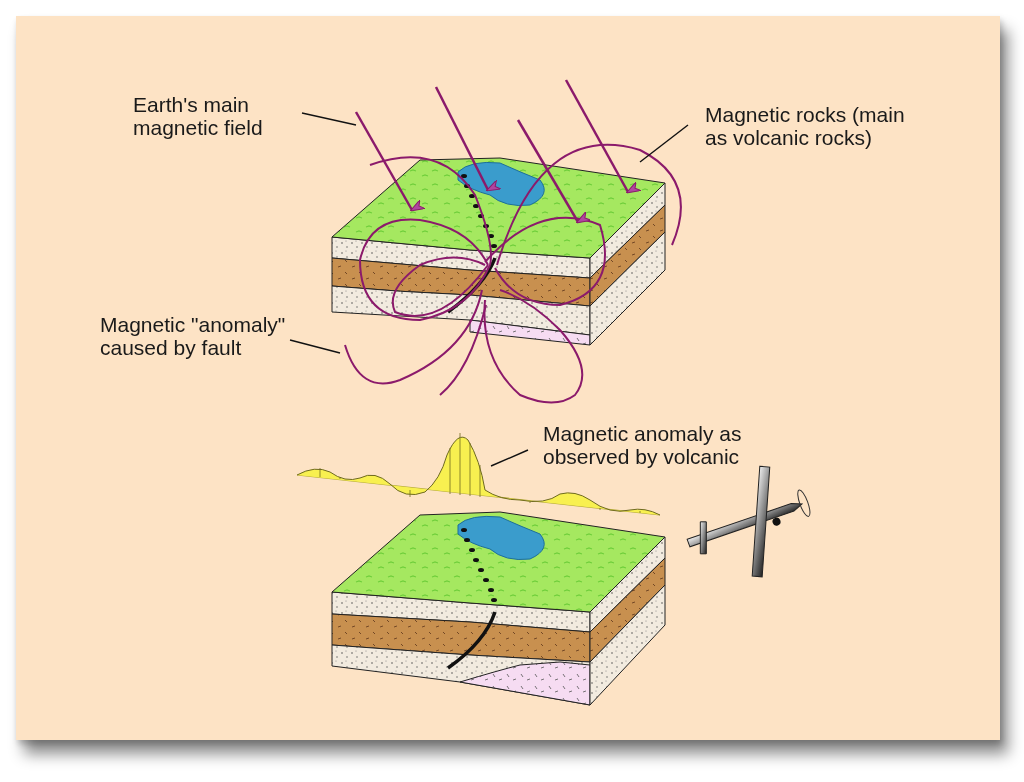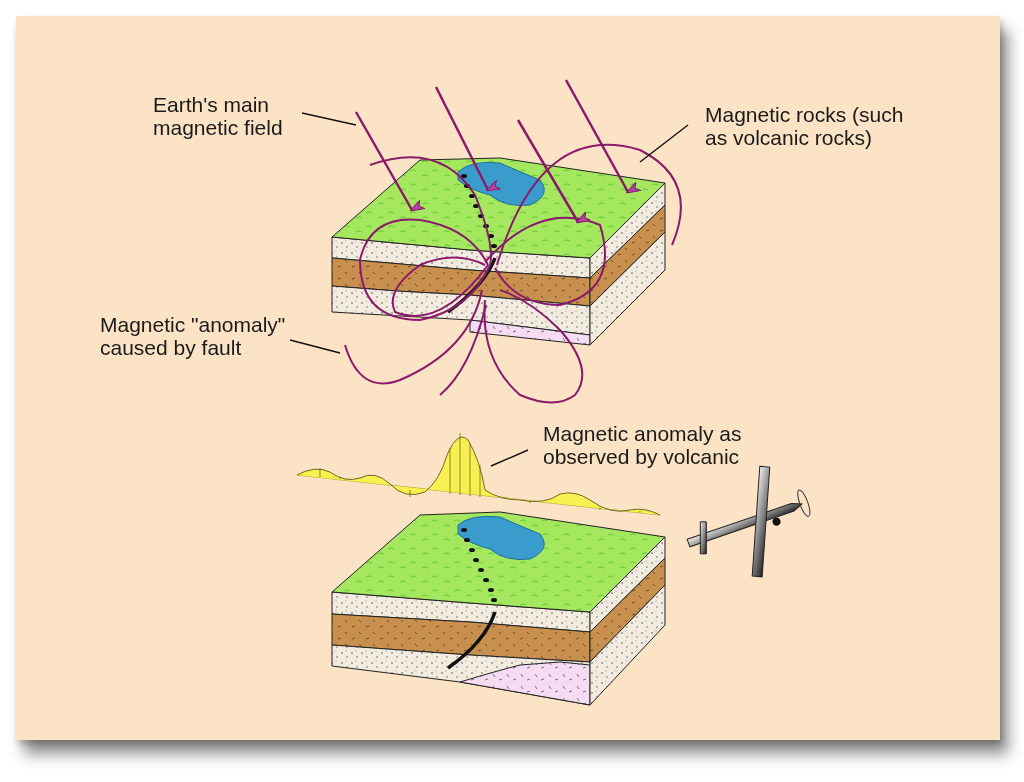--- a/index.html
+++ b/index.html
@@ -147,20 +147,20 @@
         <ellipse cx="476" cy="560" rx="3" ry="2"></ellipse>
       <ellipse cx="481" cy="570" rx="3" ry="2"></ellipse>
         <ellipse cx="486" cy="580" rx="3" ry="2"></ellipse>
       <ellipse cx="491" cy="590" rx="3" ry="2"></ellipse>
         <ellipse cx="494" cy="600" rx="3" ry="2"></ellipse>
     </g>
     <path d="M495 612 Q485 642 448 668" stroke="#111" stroke-width="3.5" fill="none"></path>
   </g>
 </svg>
 
-<div class="label" style="left:133px; top:93px;margin-left:20px;">Earth's main
+<div class="label" style="left:133px; top:93px;">Earth's main
 magnetic field</div>
-<div class="label" style="left:705px; top:103px;">Magnetic rocks (such
+<div class="label" style="left:705px; top:103px;">Magnetic rocks (main
 as volcanic rocks)</div>
 <div class="label" style="left:100px; top:313px;">Magnetic "anomaly"
 caused by fault</div>
 <div class="label" style="left:543px; top:422px;">Magnetic anomaly as
 observed by volcanic</div>
 
 </body></html>

